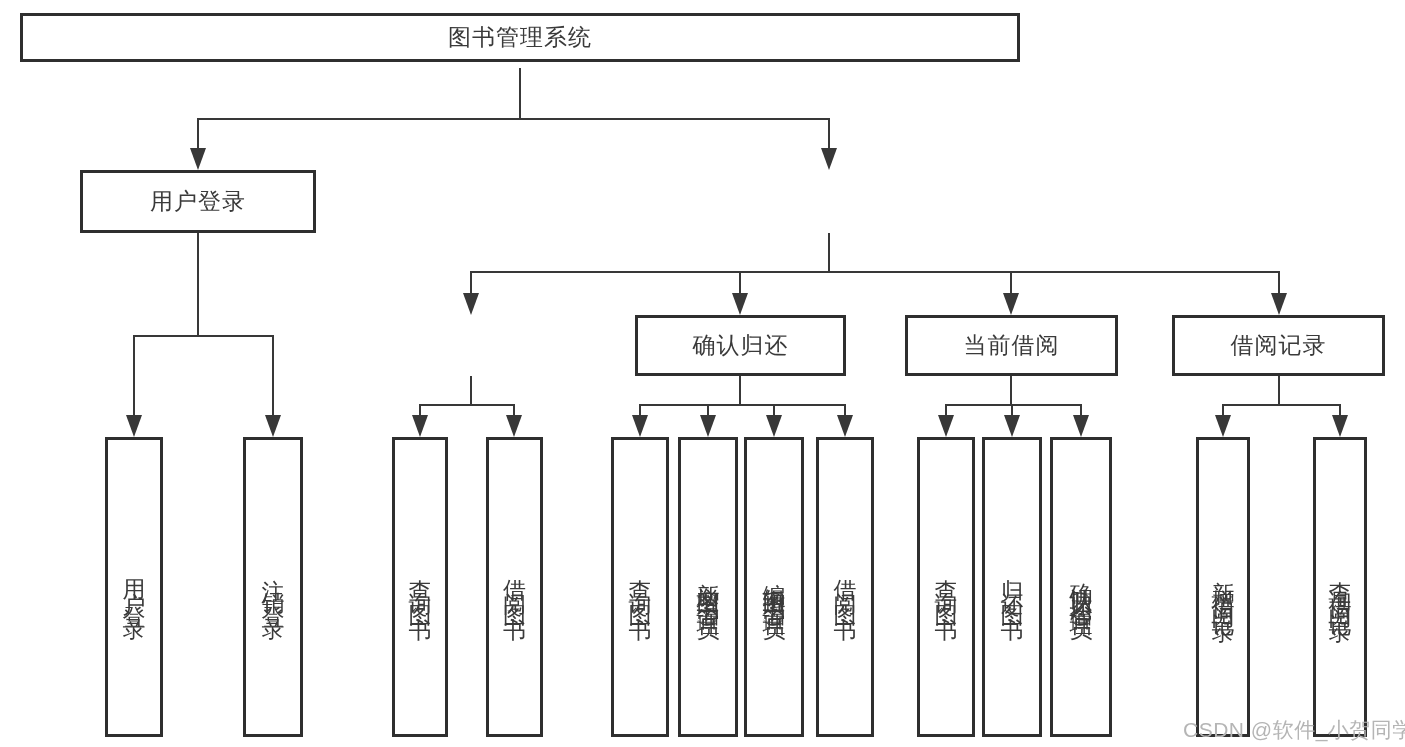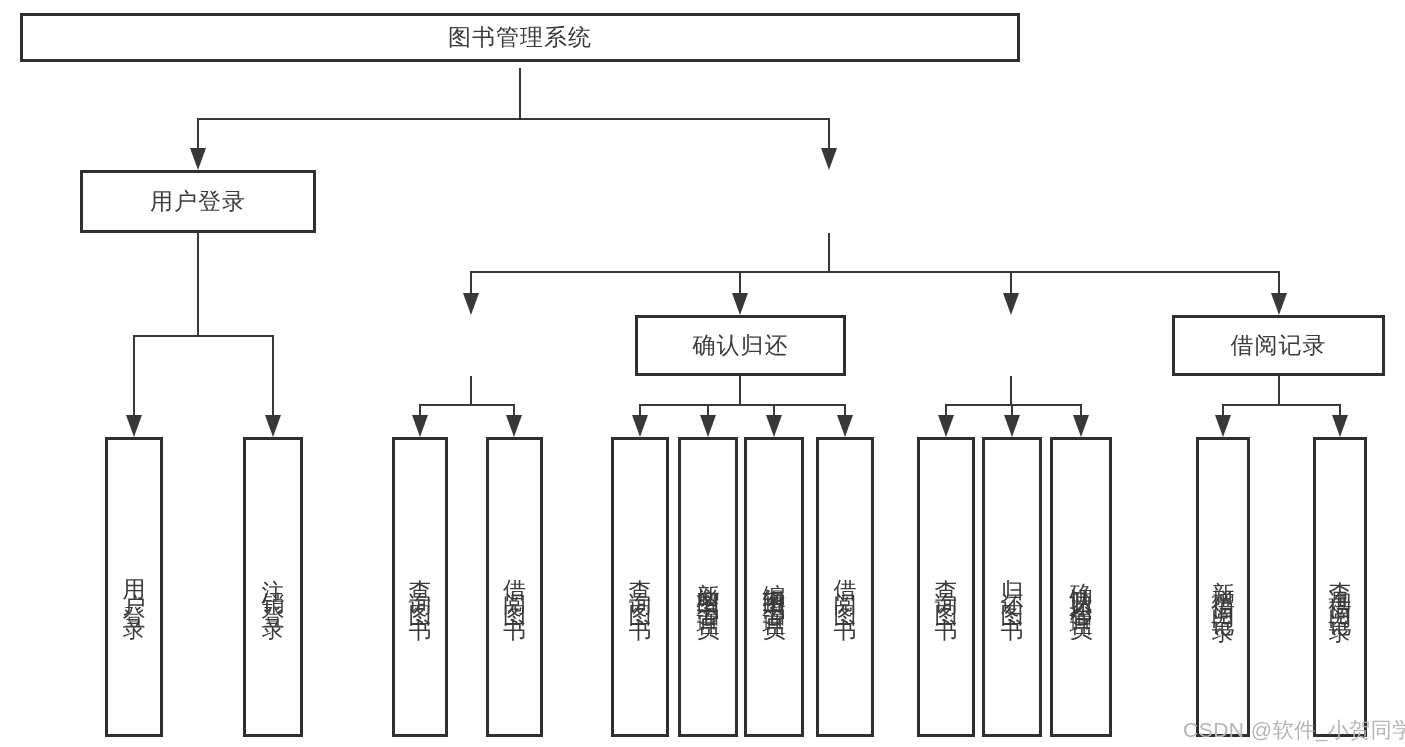--- a/index.html
+++ b/index.html
@@ -65,20 +65,23 @@
   <div class="arrow" style="left:463px;  top:293px;"></div>
   <div class="vline" style="left:739px;  top:271px; height:24px;"></div>
   <div class="arrow" style="left:732px;  top:293px;"></div>
   <div class="vline" style="left:1010px; top:271px; height:24px;"></div>
   <div class="arrow" style="left:1003px; top:293px;"></div>
   <div class="vline" style="left:1278px; top:271px; height:24px;"></div>
   <div class="arrow" style="left:1271px; top:293px;"></div>
 
   <div class="box" style="left:635px; top:315px; width:211px; height:61px;">
     <span>确认归还</span>
+  </div>
+  <div class="box" style="left:905px; top:315px; width:213px; height:61px;">
+    <span>当前借阅</span>
   </div>
   <div class="box" style="left:1172px; top:315px; width:213px; height:61px;">
     <span>借阅记录</span>
   </div>
 
   <div class="vline" style="left:470px; top:376px; height:30px;"></div>
   <div class="hline" style="left:419px; top:404px; width:96px;"></div>
   <div class="vline" style="left:419px; top:404px; height:13px;"></div>
   <div class="arrow" style="left:412px; top:415px;"></div>
   <div class="vline" style="left:513px; top:404px; height:13px;"></div>

